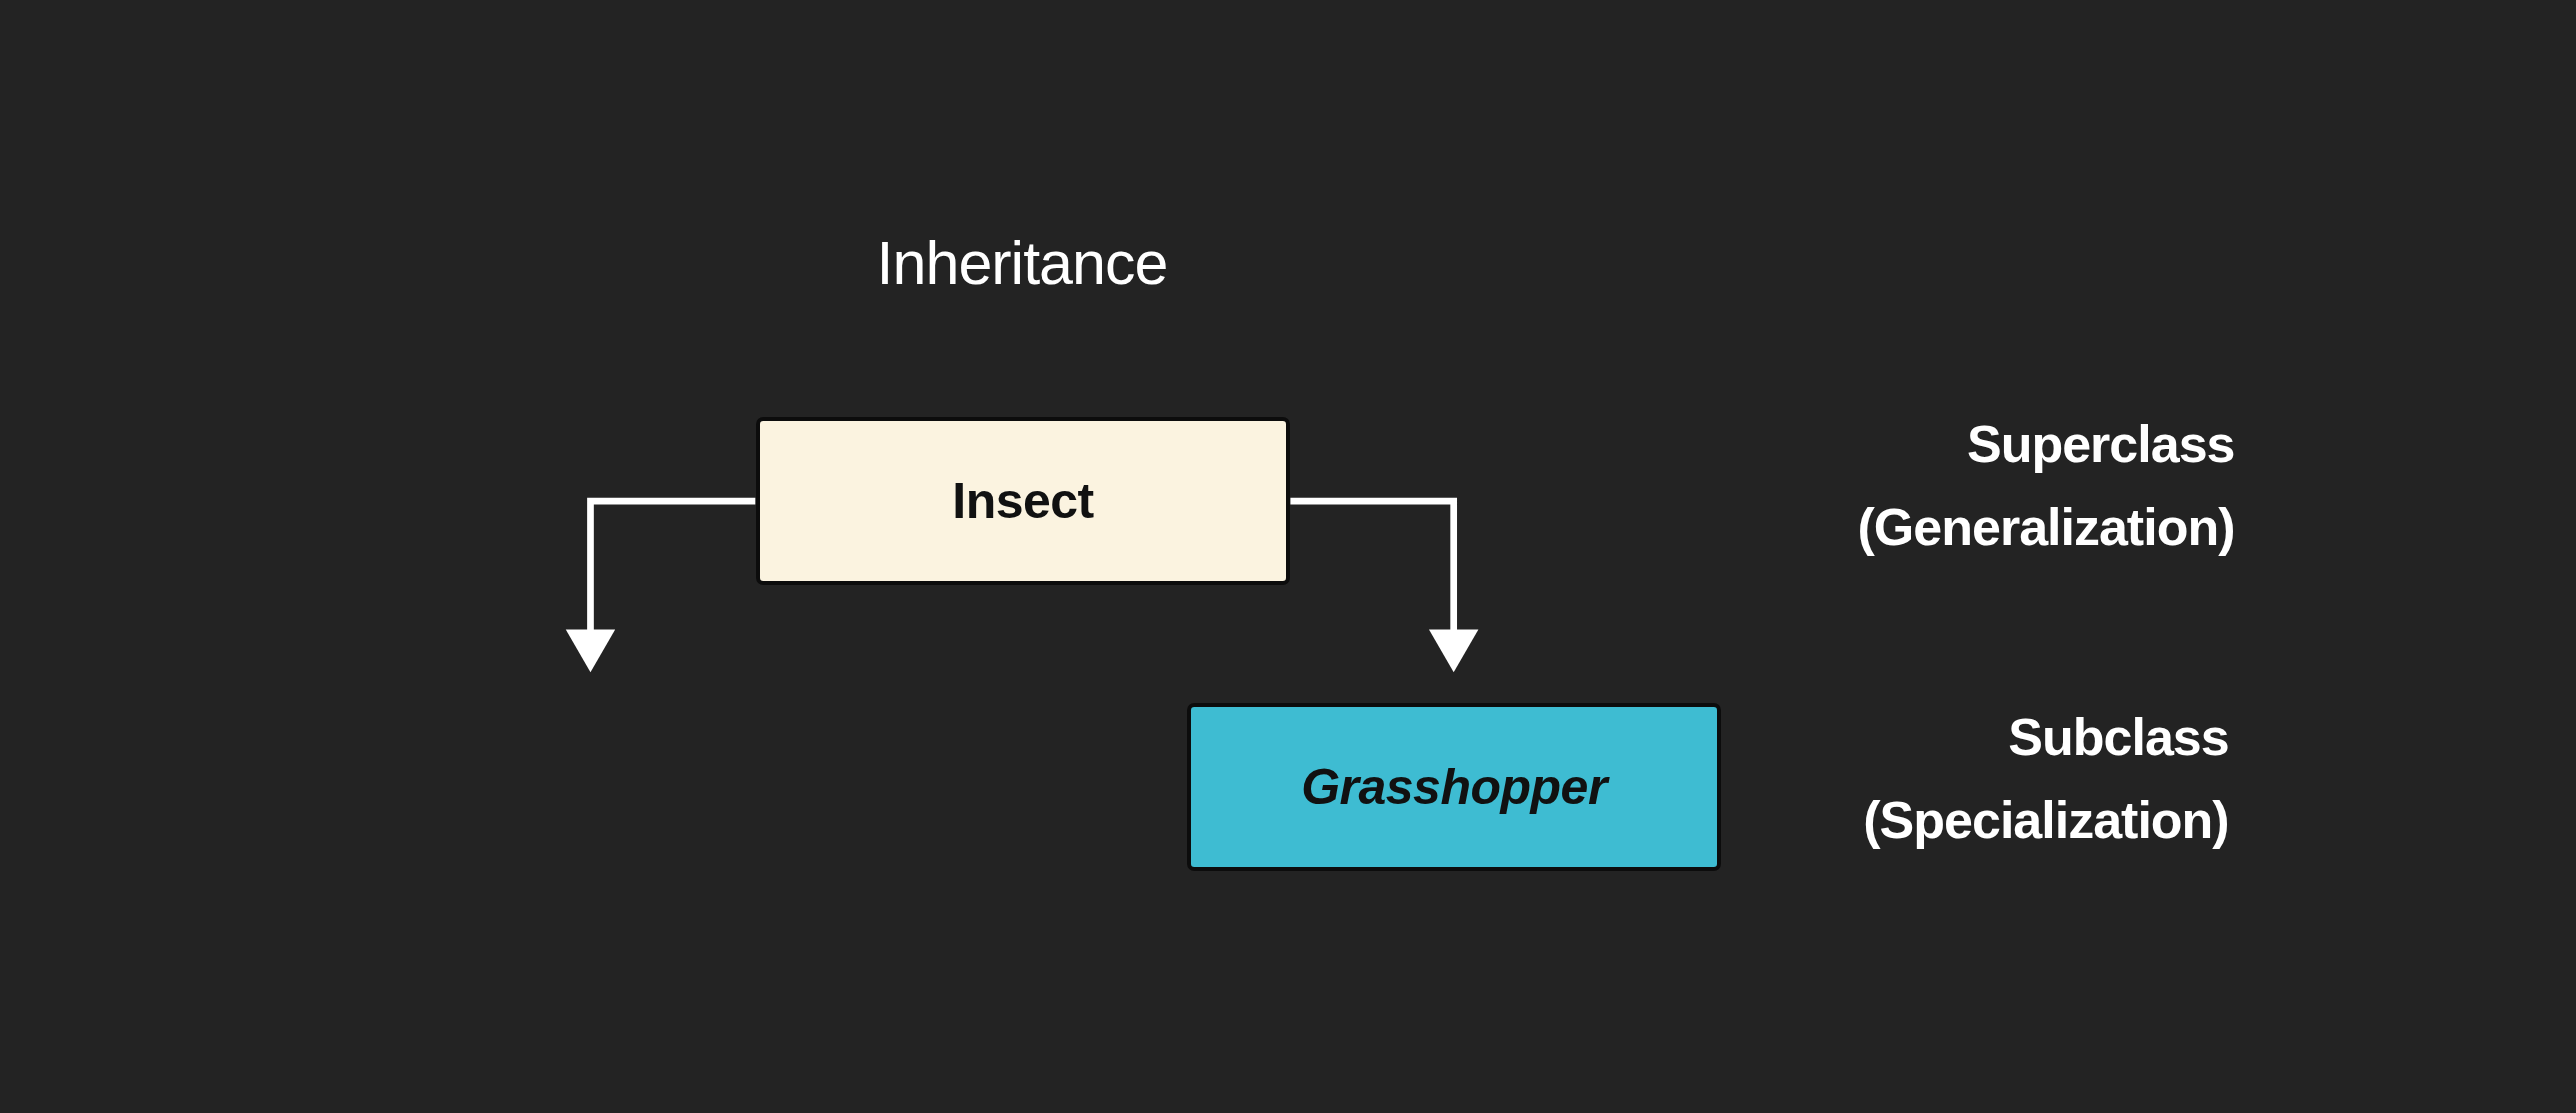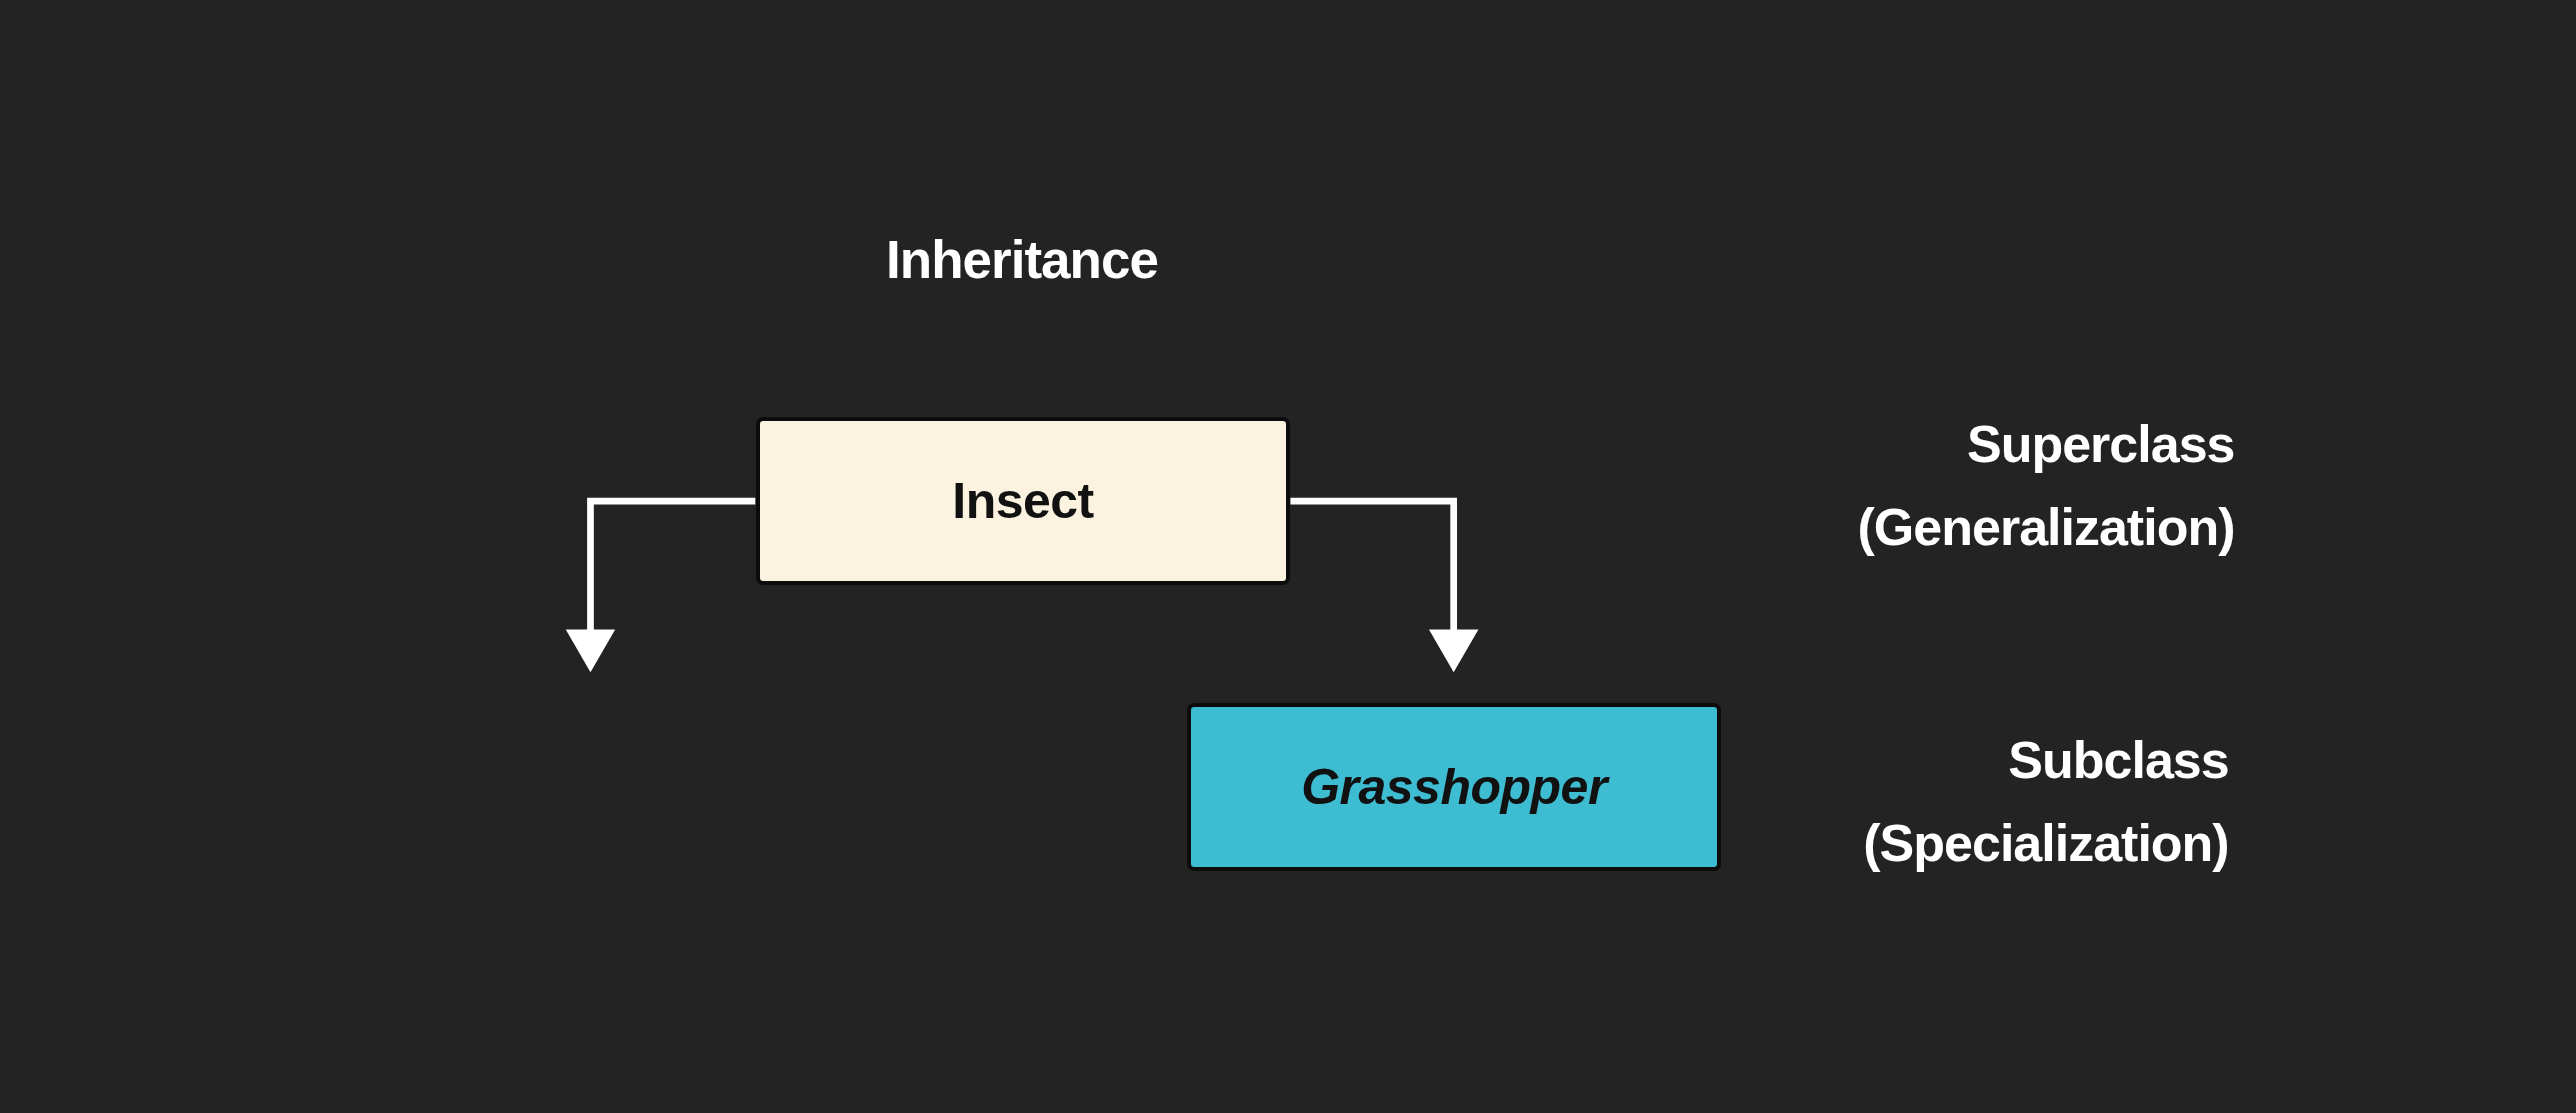--- a/index.html
+++ b/index.html
@@ -13,22 +13,22 @@
     height: 1113px;
     background: var(--background, #232323);
     font-family: "Liberation Sans", sans-serif;
     overflow: hidden;
   }
   .title {
     position: absolute;
     left: 1022px;
     top: 233px;
     transform: translateX(-50%);
-    font-size: 53px;
-    font-weight: 700;
+    font-size: 61px;
+    font-weight: 400;
     letter-spacing: -1px;
     line-height: 1;
     color: var(--text_light, #ffffff);
     white-space: nowrap;
   }
   .connectors {
     position: absolute;
     left: 0;
     top: 0;
     width: 2638px;
@@ -83,21 +83,21 @@
     transform: translateX(-50%);
     text-align: right;
     font-size: 52px;
     font-weight: 700;
     letter-spacing: -1px;
     line-height: 83px;
     color: var(--text_light, #ffffff);
     white-space: nowrap;
   }
   .side-label--superclass { top: 403px; }
-  .side-label--subclass   { top: 719px; }
+  .side-label--subclass   { top: 696px; }
 </style>
 </head>
 <body>
 
 <div class="canvas">
 
   <div class="title">Inheritance</div>
 
   <svg class="connectors" viewBox="0 0 5121 2161" xmlns="http://www.w3.org/2000/svg">
     <path class="conn" d="M 1466 973 H 1146 V 1230"></path>

